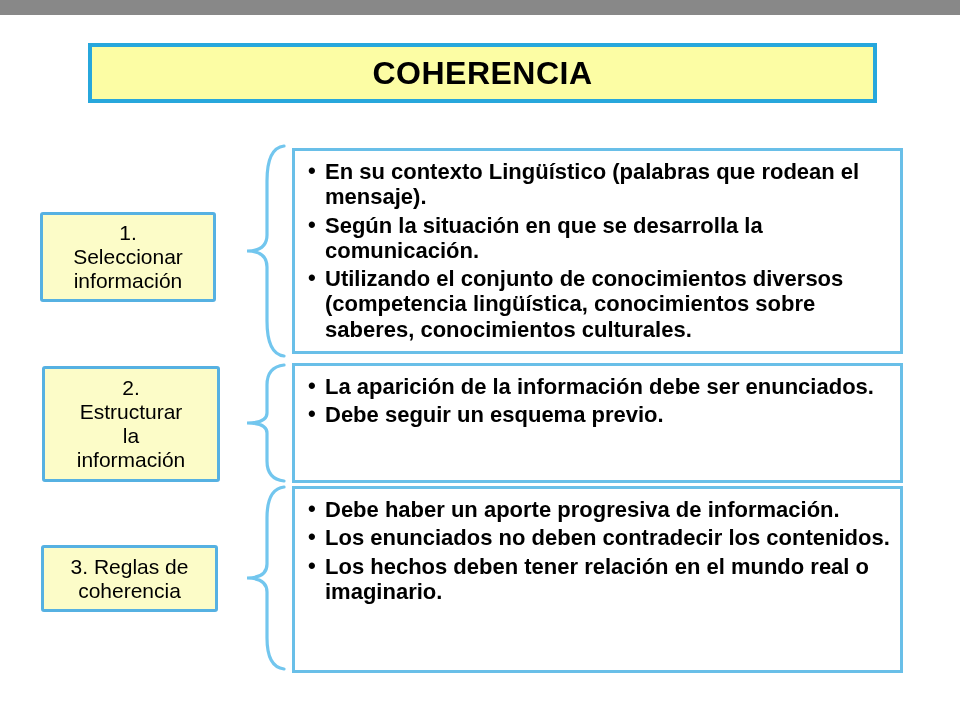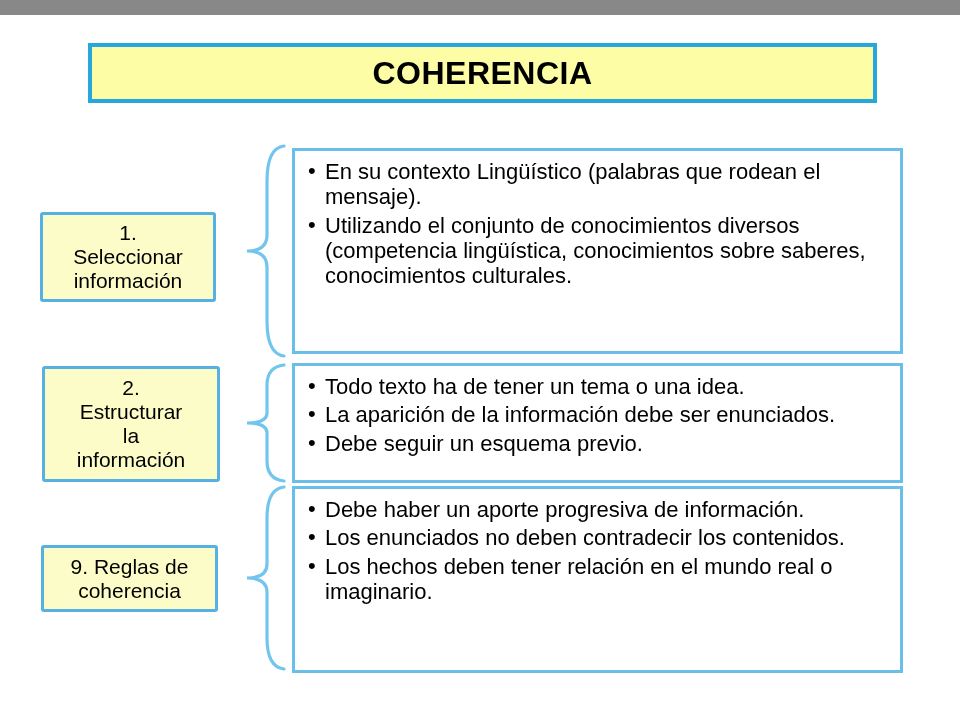--- a/index.html
+++ b/index.html
@@ -65,20 +65,21 @@
   }
   .content-1{top:133px;height:206px;}
   .content-2{top:348px;height:120px;}
   .content-3{top:471px;height:187px;}
   ul.bullets{margin:0;padding:0;list-style:none;}
   ul.bullets li{
     position:relative;
     padding-left:30px;
     font-size:22px;line-height:1.15;
     margin-bottom:3px;
+    font-weight:bold;
   }
   ul.bullets li::before{
     content:"\2022";
     position:absolute;left:13px;top:-1px;
     font-size:22px;
   }
 </style>
 </head>
 <body>
 
@@ -94,45 +95,45 @@
 información</span>
   </div>
   <div class="brace brace-1">
     <svg viewBox="0 0 48 216" aria-hidden="true">
       <path d="M44,3 Q27,5 27,38 L27,92 Q27,108 7,108 Q27,108 27,124 L27,178 Q27,211 44,213"></path>
     </svg>
   </div>
   <div class="content-box content-1">
     <ul class="bullets">
         <li>En su contexto Lingüístico (palabras que rodean el mensaje).</li>
+        <li>Según la situación en que se desarrolla la comunicación.</li>
         <li>Utilizando el conjunto de conocimientos diversos (competencia lingüística, conocimientos sobre saberes, conocimientos culturales.</li>
       </ul>
   </div>
 
   <div class="label-box label-2">
     <span class="label-text">2.
 Estructurar
 la
 información</span>
   </div>
   <div class="brace brace-2">
     <svg viewBox="0 0 48 122" aria-hidden="true">
       <path d="M44,3 Q27,5 27,23 L27,51 Q27,61 7,61 Q27,61 27,71 L27,99 Q27,117 44,119"></path>
     </svg>
   </div>
   <div class="content-box content-2">
     <ul class="bullets">
-        <li>Todo texto ha de tener un tema o una idea.</li>
         <li>La aparición de la información debe ser enunciados.</li>
         <li>Debe seguir un esquema previo.</li>
       </ul>
   </div>
 
   <div class="label-box label-3">
-    <span class="label-text">9. Reglas de
+    <span class="label-text">3. Reglas de
 coherencia</span>
   </div>
   <div class="brace brace-3">
     <svg viewBox="0 0 48 188" aria-hidden="true">
       <path d="M44,3 Q27,5 27,34 L27,80 Q27,94 7,94 Q27,94 27,108 L27,154 Q27,183 44,185"></path>
     </svg>
   </div>
   <div class="content-box content-3">
     <ul class="bullets">
         <li>Debe haber un aporte progresiva de información.</li>

